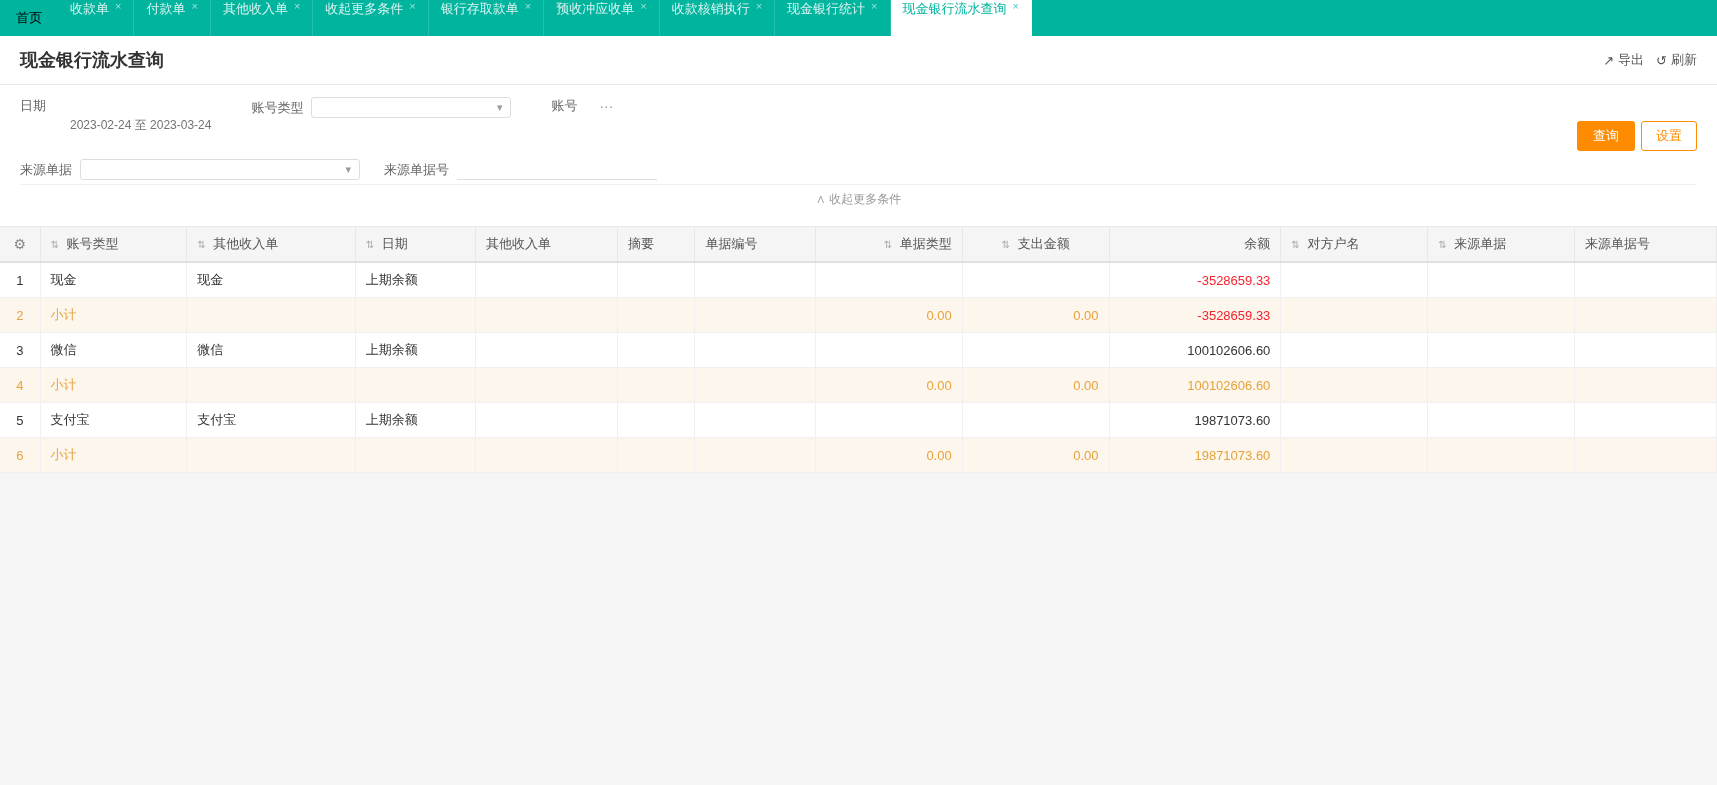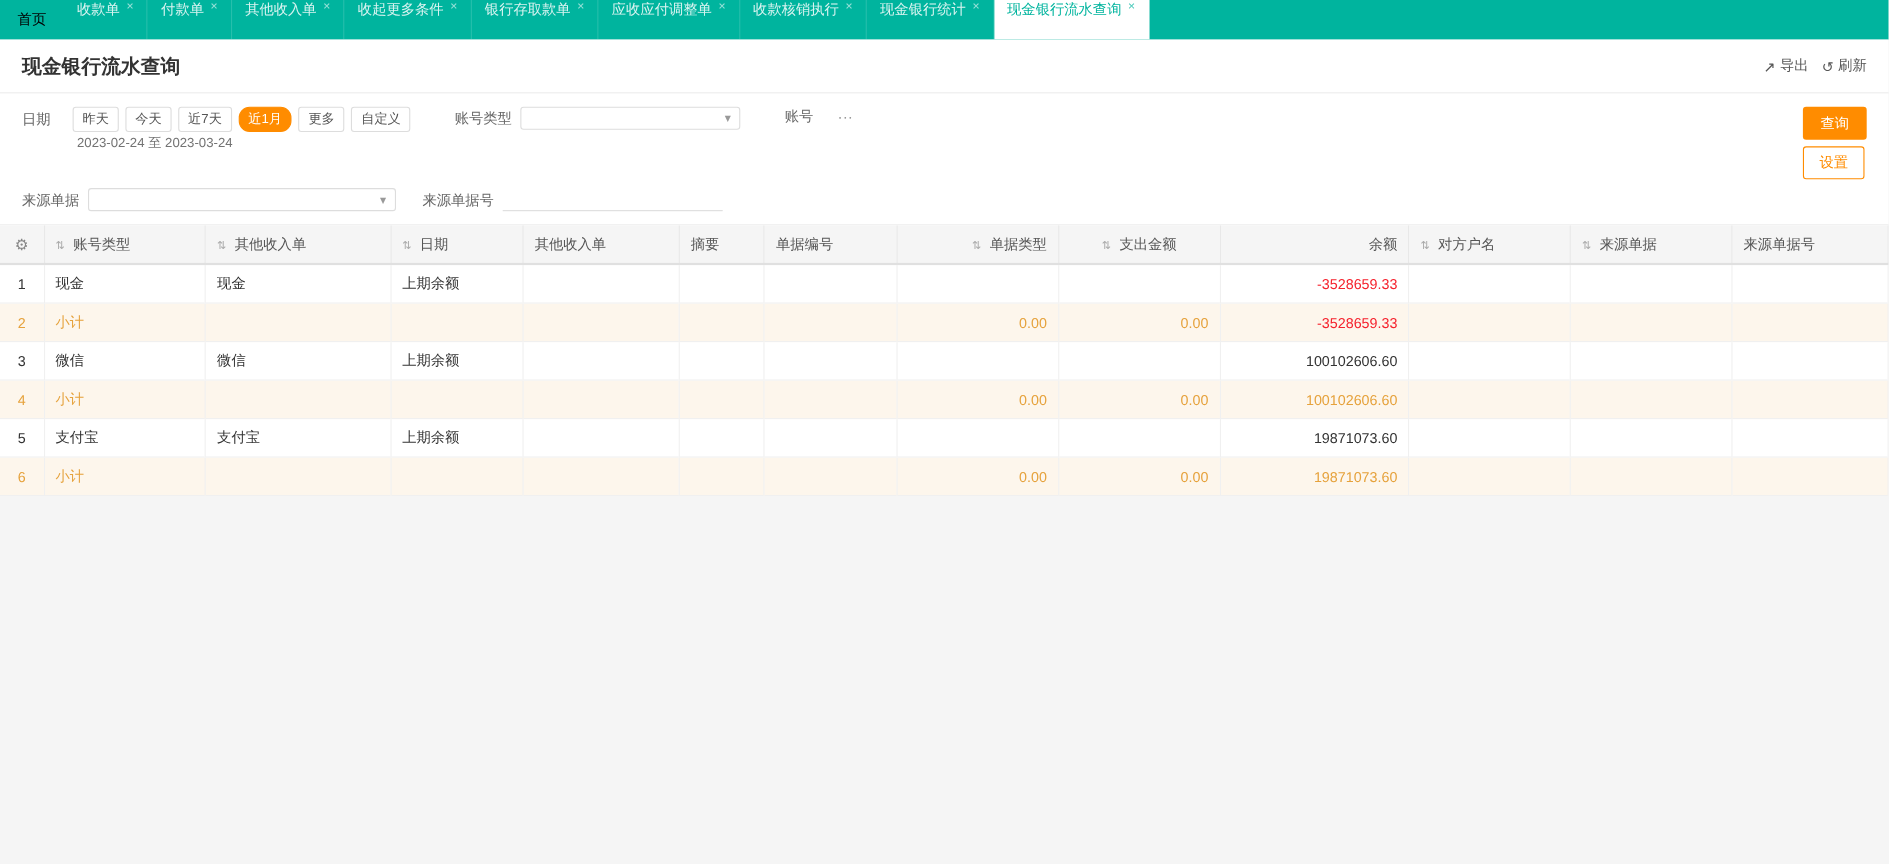--- a/index.html
+++ b/index.html
@@ -152,23 +152,24 @@
       background: #fff;
       color: #ff8c00;
       border: 1px solid #ff8c00;
       padding: 5px 14px;
       border-radius: 3px;
       cursor: pointer;
       font-size: 13px;
     }
     .filter-actions {
       display: flex;
-      flex-direction: column;
+      flex-direction: row;
       gap: 6px;
       align-items: flex-start;
+      margin-top: 24px;
     }
 
     
     .collapse-bar {
       text-align: center;
       padding: 6px 0;
       color: #999;
       font-size: 12px;
       cursor: pointer;
       border-top: 1px solid #f0f0f0;
@@ -268,21 +269,21 @@
   </div>
   <div class="nav-tab">
     <span>收起更多条件</span>
     <span class="close-x">×</span>
   </div>
   <div class="nav-tab">
     <span>银行存取款单</span>
     <span class="close-x">×</span>
   </div>
   <div class="nav-tab">
-    <span>应收应付调整单</span>
+    <span>预收冲应收单</span>
     <span class="close-x">×</span>
   </div>
   <div class="nav-tab">
     <span>收款核销执行</span>
     <span class="close-x">×</span>
   </div>
   <div class="nav-tab">
     <span>现金银行统计</span>
     <span class="close-x">×</span>
   </div>
@@ -307,28 +308,20 @@
 </div>
 
 <div class="filter-area">
 
   <div style="display:flex; align-items:flex-start; justify-content:space-between;">
     <div style="display:flex; align-items:flex-start; gap:40px; flex:1;">
 
       <div>
         <div style="display:flex; align-items:center; gap:6px;">
           <span class="filter-label">日期</span>
-          <div class="date-btns">
-            <button class="date-btn">昨天</button>
-            <button class="date-btn">今天</button>
-            <button class="date-btn">近7天</button>
-            <button class="date-btn active">近1月</button>
-            <button class="date-btn">更多</button>
-            <button class="date-btn">自定义</button>
-          </div>
         </div>
         <div style="margin-left:46px; margin-top:2px;">
           <span class="date-range">2023-02-24 至 2023-03-24</span>
         </div>
       </div>
 
       <div class="account-type-group">
         <span class="filter-label">账号类型</span>
         <div class="filter-select" style="min-width:200px;">
           <span style="color:#999;"></span>
@@ -355,20 +348,24 @@
         <span style="color:#999;"></span>
         <span class="chevron">▾</span>
       </div>
     </div>
     <div class="filter-group">
       <span class="filter-label2">来源单据号</span>
       <input class="filter-input" type="text" style="">
     </div>
   </div>
 
+  <div class="collapse-bar">
+    <span>∧ </span>
+    <span>收起更多条件</span>
+  </div>
 </div>
 
 <div class="table-container">
   <table>
     <thead>
       <tr>
         <th class="col-settings">
           <span class="gear-icon">⚙</span>
         </th>
         <th>

